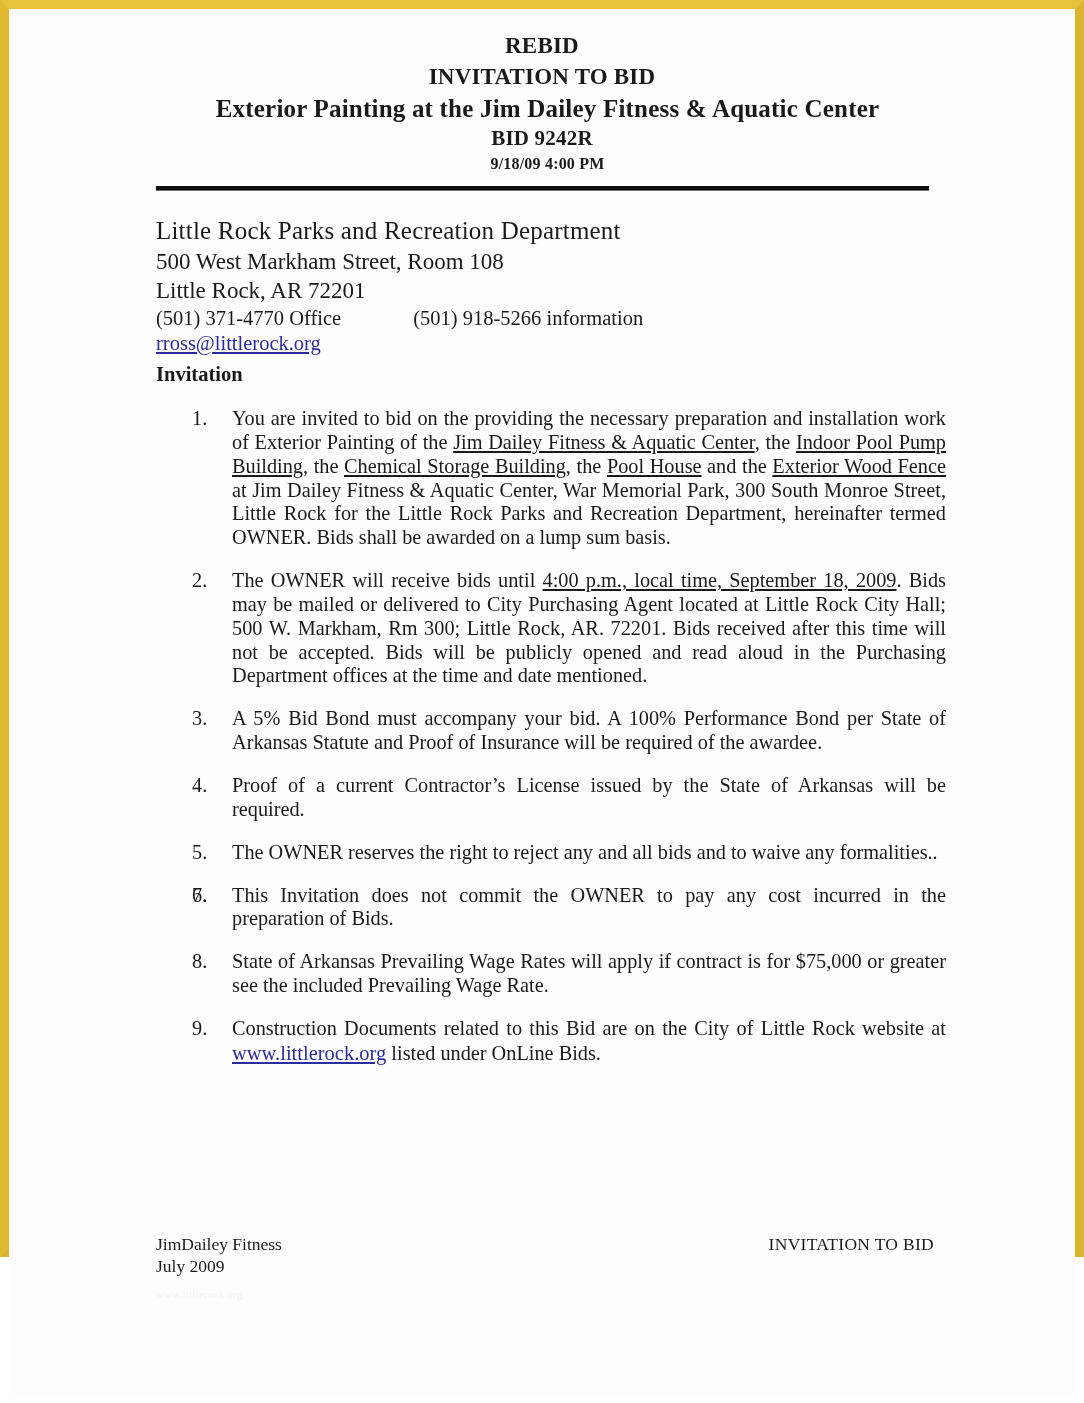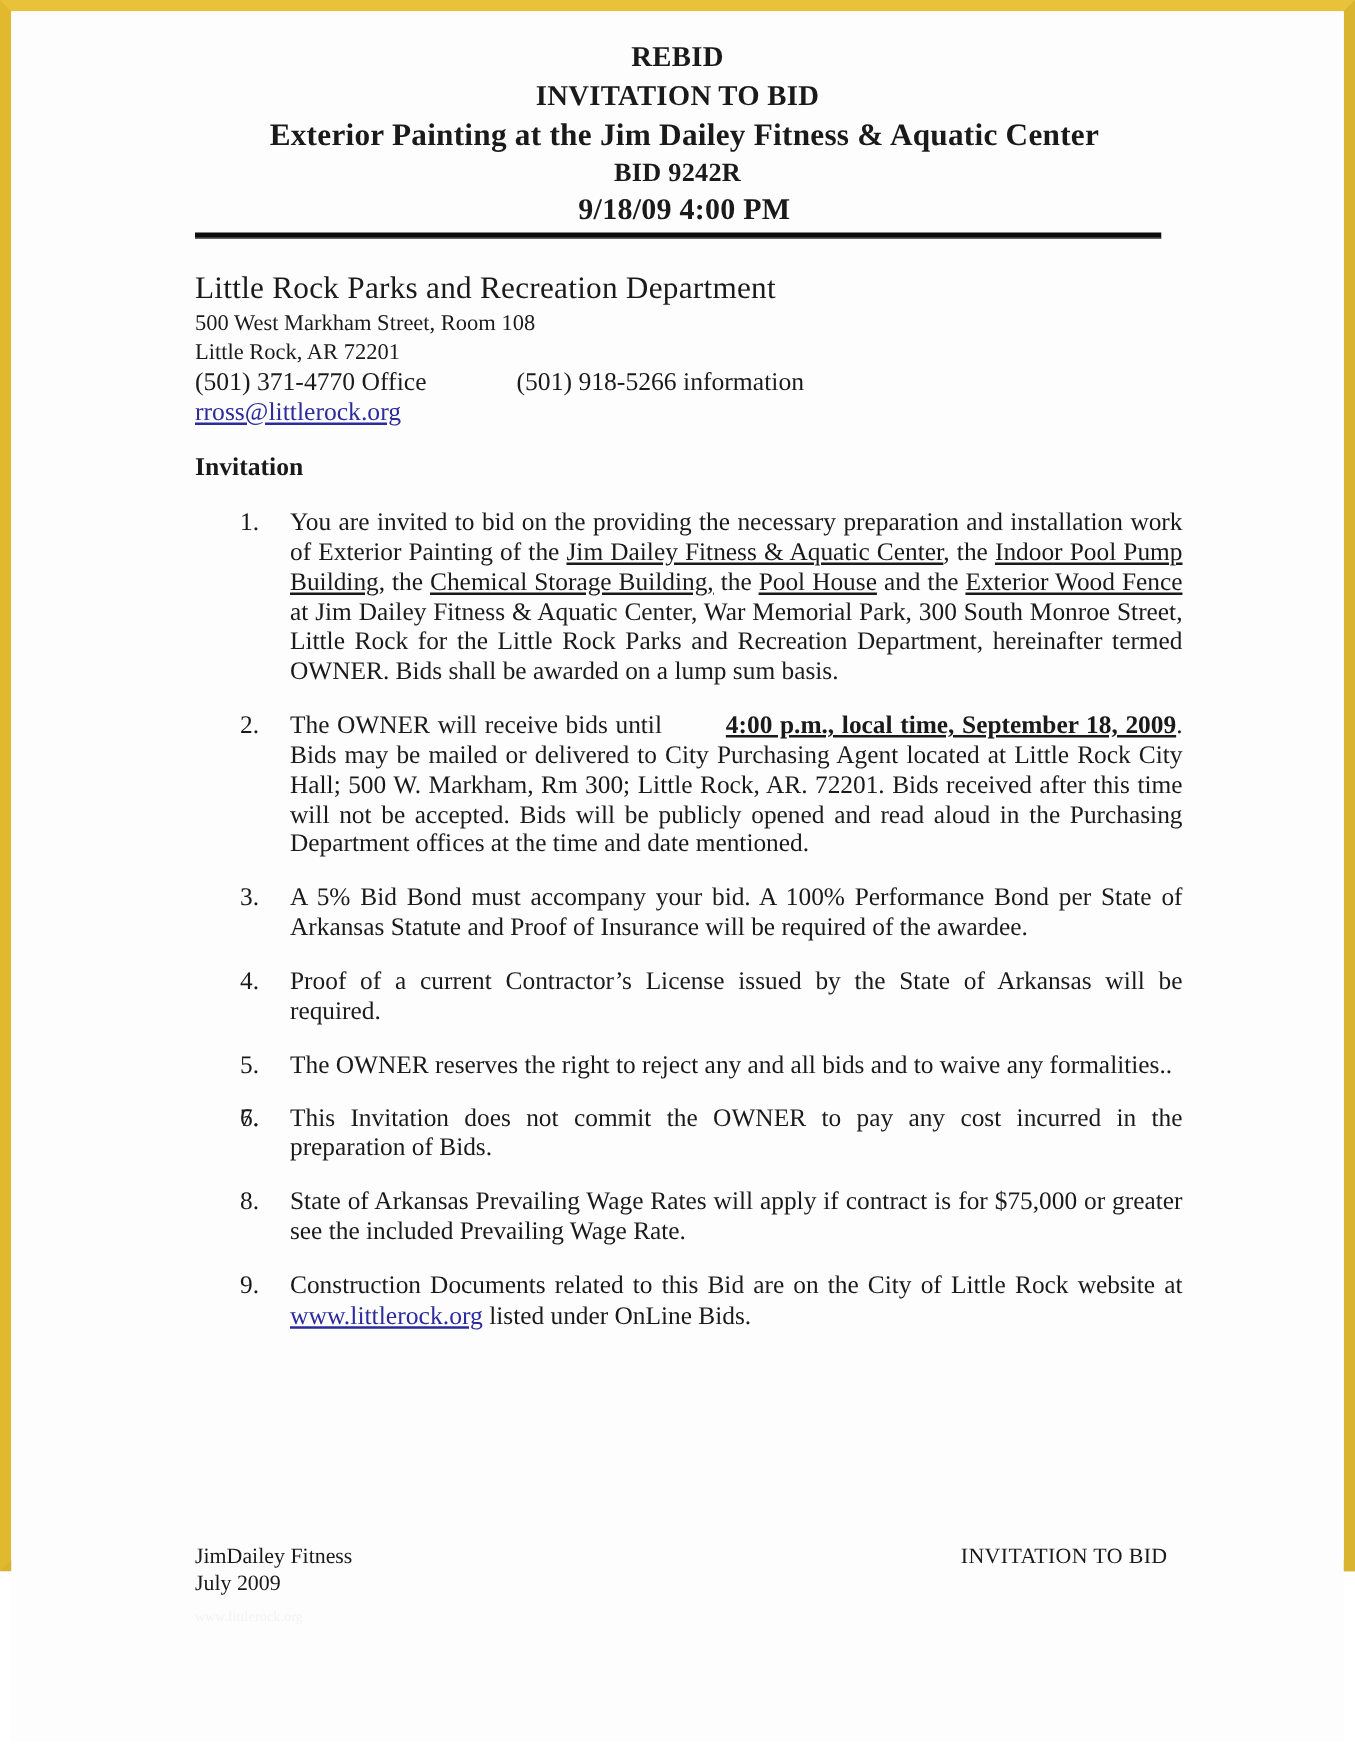--- a/index.html
+++ b/index.html
@@ -42,21 +42,21 @@
   }
   .header-line {
     font-weight: bold;
     letter-spacing: 0.2px;
     line-height: 1.33;
   }
   .h-rebid      { font-size: 23px; }
   .h-invitation { font-size: 23px; }
   .h-subject    { font-size: 25px; margin-left: 11px; }
   .h-bidno      { font-size: 21px; }
-  .h-datetime   { font-size: 24px; padding-left: 11px; }
+  .h-datetime   { font-size: 16px; padding-left: 11px; }
 
   .rule {
     position: absolute;
     left: 147px;
     top: 177px;
     width: 773px;
     height: 4px;
     background: #0d0d0d;
     border-bottom: 1px solid #6e6e6e;
   }
@@ -67,21 +67,21 @@
     left: 147px;
     top: 206px;
     width: 790px;
   }
   .org-name {
     font-size: 25px;
     line-height: 1.26;
     letter-spacing: 0.2px;
   }
   .addr-line {
-    font-size: 18px;
+    font-size: 23px;
     line-height: 1.28;
   }
   .phone-row {
     font-size: 20.5px;
     line-height: 1.28;
     white-space: pre;
   }
   .phone-gap { display: inline-block; width: 72px; }
   a.doclink, .doclink {
     color: #2b2b9e;
@@ -117,23 +117,22 @@
   .item .num {
     position: absolute;
     left: 36px;
     top: 0;
     width: 30px;
     text-align: left;
     font-size: 20.3px;
   }
   .item u { }
   .item .bu {
-    font-weight: bold;
+    font-weight: normal;
     text-decoration: underline;
-    margin-left: 45px;
   }
 
   
   .footer {
     position: absolute;
     left: 147px;
     top: 1224px;
     width: 778px;
     font-size: 17.5px;
     line-height: 1.28;

